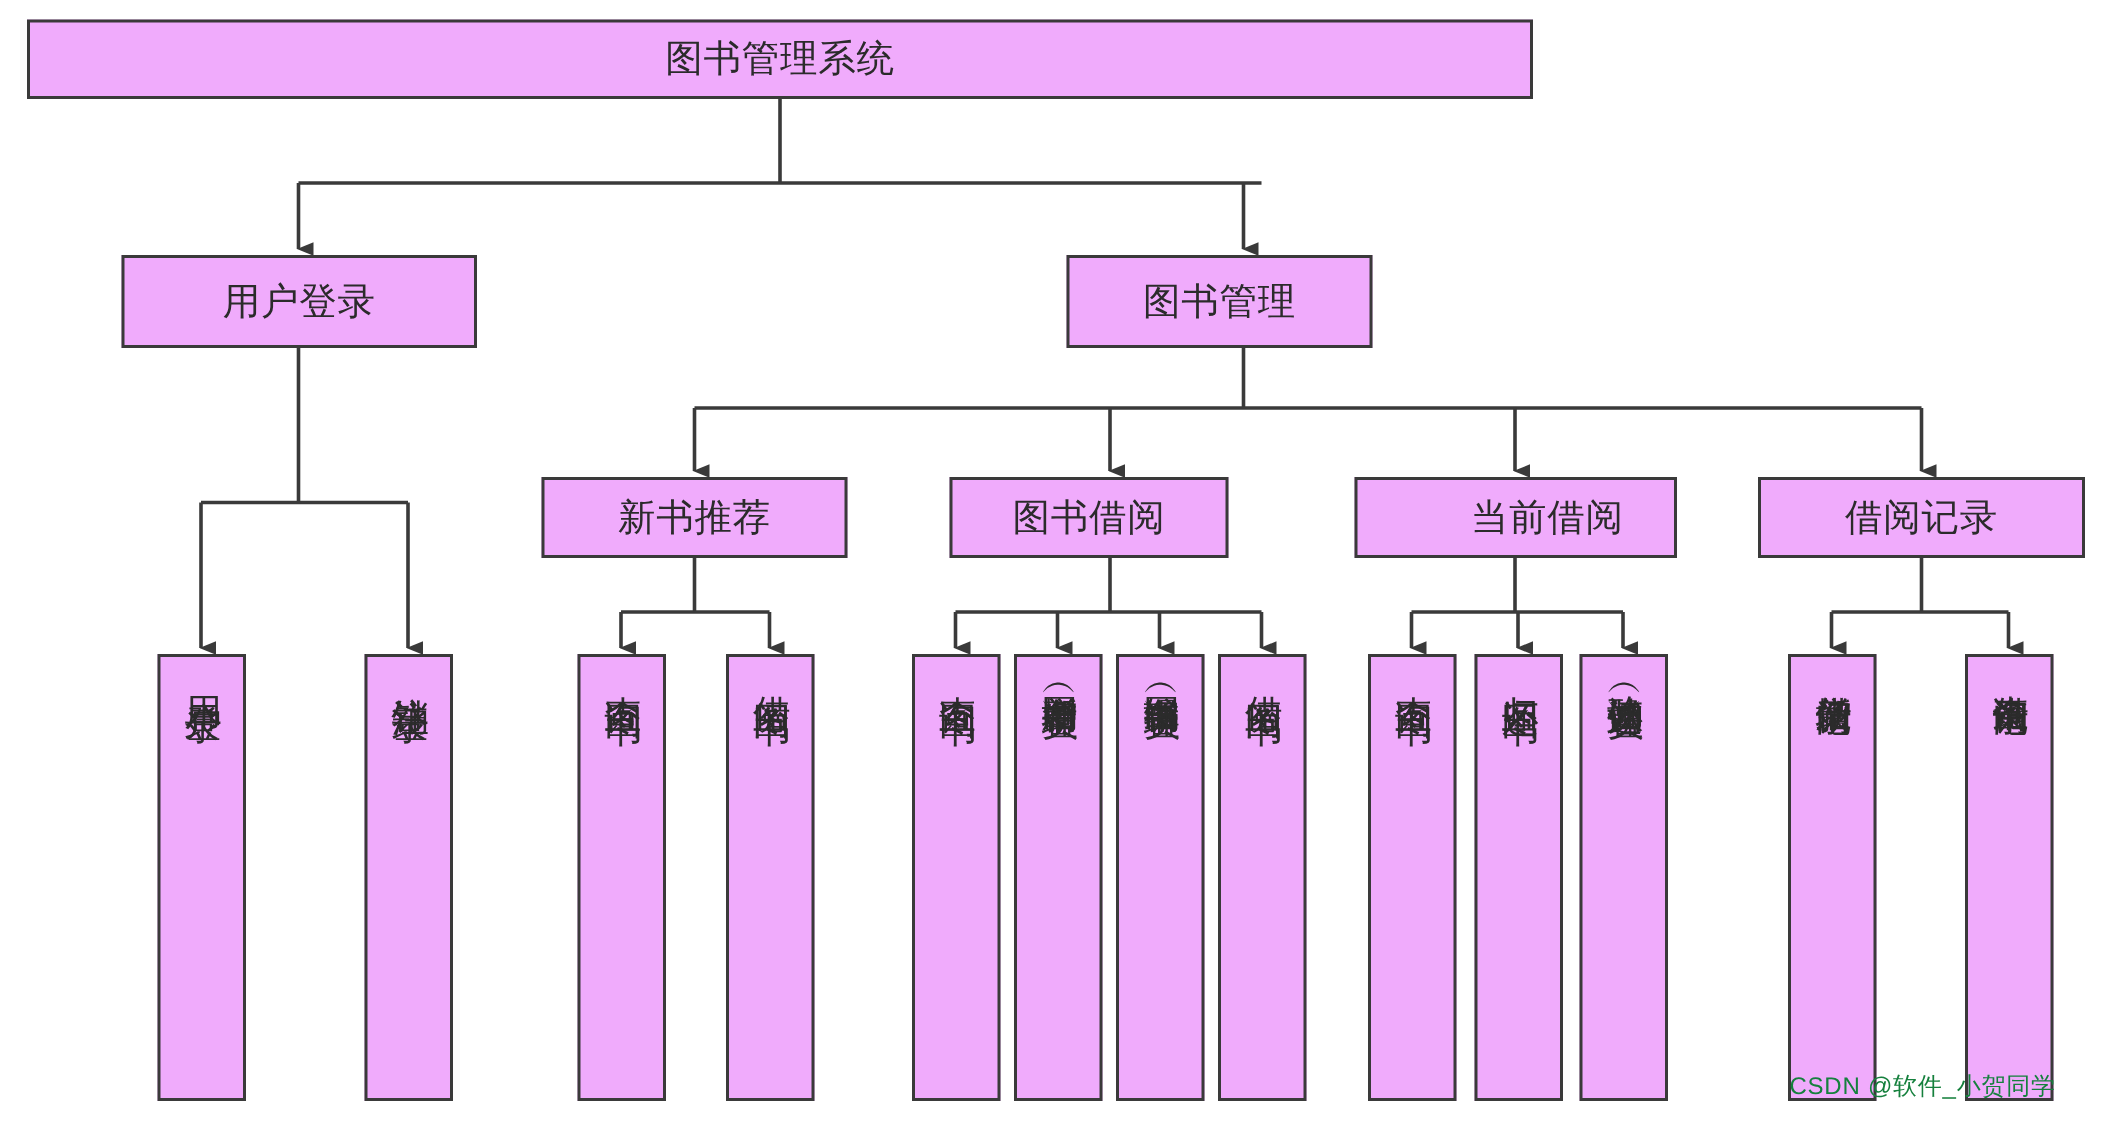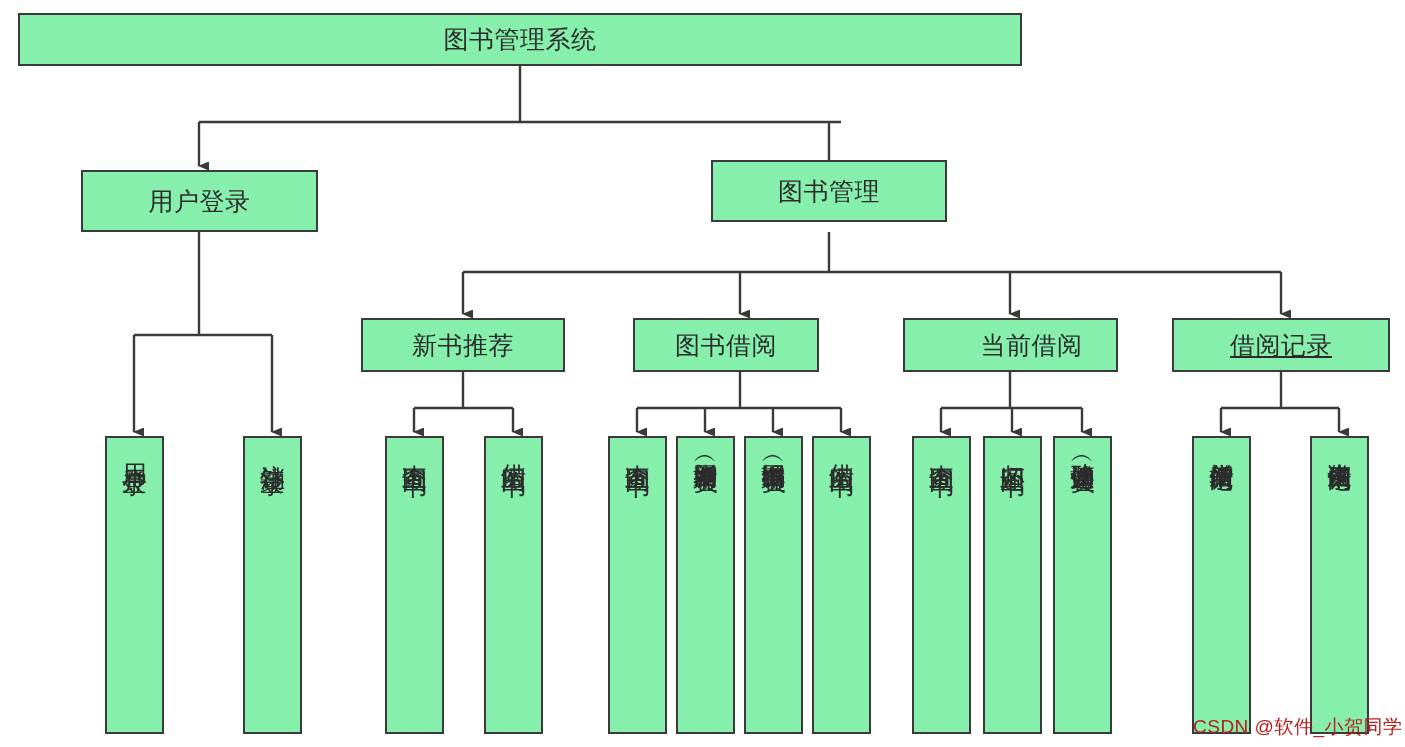--- a/index.html
+++ b/index.html
@@ -23,21 +23,21 @@
     left: 0;
     top: 0;
     width: 1405px;
     height: 747px;
     pointer-events: none;
   }
   .node {
     position: absolute;
     box-sizing: border-box;
     border: 2.2px solid #3a3a3a;
-    background: #86efac;
+    background: #f0abfc;
     display: flex;
     align-items: center;
     justify-content: center;
     color: #2b2b2b;
   }
   .node .lbl {
     display: block;
     text-align: center;
     line-height: 1.15;
     letter-spacing: 0.5px;
@@ -60,22 +60,22 @@
     line-height: 1.0;
     letter-spacing: 3px;
     white-space: nowrap;
   }
   .v-node.tall .lbl {
     font-size: 24px;
     letter-spacing: 1px;
   }
   .watermark {
     position: absolute;
-    font-size: 19px;
-    color: #b91c1c;
+    font-size: 16px;
+    color: #15803d;
     white-space: nowrap;
     letter-spacing: 0.5px;
     font-family: "Liberation Sans", "DejaVu Sans", sans-serif;
   }
 </style>
 </head>
 <body>
 
 <div id="canvas">
 
@@ -129,34 +129,34 @@
     </g>
   </svg>
 
   <div class="node h-node node-root" style="left:18px; top:13px; width:1004px; height:53px;">
     <span class="lbl">图书管理系统</span>
   </div>
 
   <div class="node h-node" style="left:81px; top:170px; width:237px; height:62px;">
     <span class="lbl">用户登录</span>
   </div>
-  <div class="node h-node" style="left:711px; top:160px; width:236px; height:62px;">
+  <div class="node h-node" style="left:711px; top:170px; width:204px; height:62px;">
     <span class="lbl">图书管理</span>
   </div>
 
   <div class="node h-node" style="left:361px; top:318px; width:204px; height:54px;">
     <span class="lbl">新书推荐</span>
   </div>
   <div class="node h-node" style="left:633px; top:318px; width:186px; height:54px;align-items:center;">
     <span class="lbl">图书借阅</span>
   </div>
   <div class="node h-node" style="left:903px; top:318px; width:215px; height:54px;padding-left:42px;">
     <span class="lbl">当前借阅</span>
   </div>
-  <div class="node h-node" style="left:1172px; top:318px; width:218px; height:54px;text-decoration:underline;">
+  <div class="node h-node" style="left:1172px; top:318px; width:218px; height:54px;">
     <span class="lbl">借阅记录</span>
   </div>
 
   <div class="node v-node" style="left:105px; top:436px; width:59px; height:298px;">
     <span class="lbl">用户登录</span>
   </div>
   <div class="node v-node" style="left:243px; top:436px; width:59px; height:298px;">
     <span class="lbl">注销登录</span>
   </div>
 

